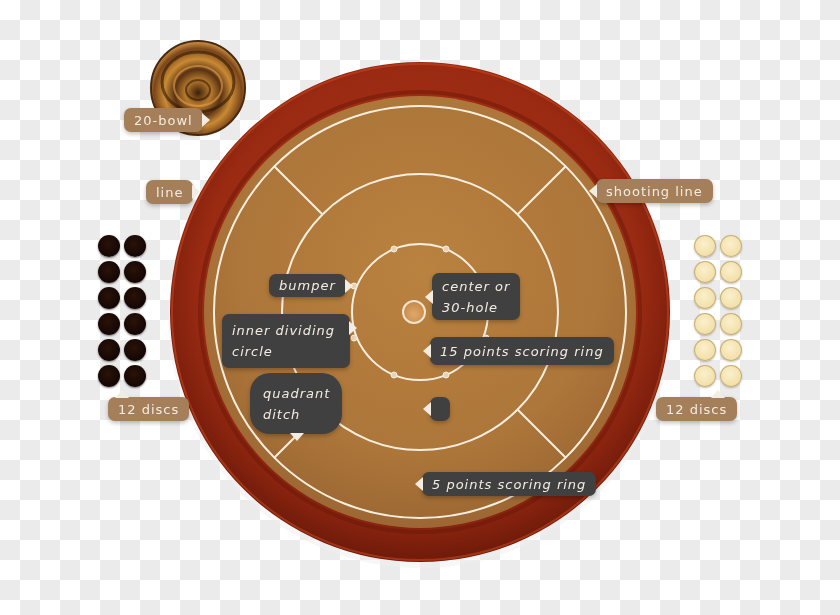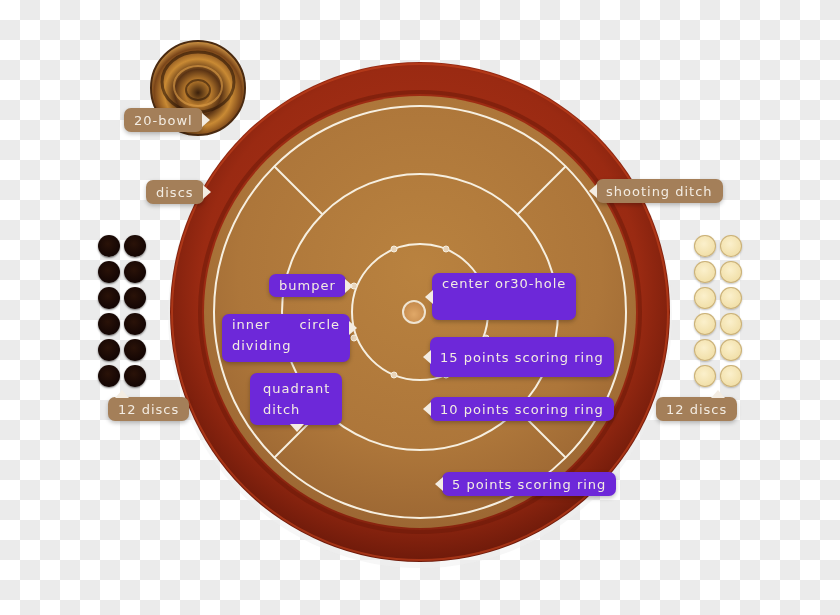--- a/index.html
+++ b/index.html
@@ -14,21 +14,21 @@
     font-family:"DejaVu Sans", sans-serif;
   }
   #board-svg { position:absolute; left:0; top:0; }
   .label {
     position:absolute; color:#f3ece2; font-size:13px; letter-spacing:1px;
     border-radius:7px; padding:0 10px; box-sizing:border-box;
     display:flex; align-items:center; line-height:21px;
     box-shadow:0 2px 4px rgba(0,0,0,0.25);
   }
   .label.light { background:#a47f59; }
-  .label.dark  { background:#6d28d9; }
+  .label.dark  { background:#404040;font-style:italic; }
   .label .arrow {
     position:absolute; width:0; height:0;
   }
   .arrow.right { right:-7px; top:50%; margin-top:-7px; border-top:7px solid transparent; border-bottom:7px solid transparent; border-left:8px solid #f3ece2; }
   .arrow.left  { left:-7px;  top:50%; margin-top:-7px; border-top:7px solid transparent; border-bottom:7px solid transparent; border-right:8px solid #f3ece2; }
   .arrow.up    { top:-7px; left:50%; margin-left:-7px; border-left:7px solid transparent; border-right:7px solid transparent; border-bottom:8px solid #f3ece2; }
   .arrow.down  { bottom:-7px; margin-left:-7px; border-left:7px solid transparent; border-right:7px solid transparent; border-top:8px solid #f3ece2; }
   .disc {
     position:absolute; width:22px; height:22px; border-radius:50%;
   }
@@ -137,63 +137,62 @@
   <div class="disc natural" style="left:694px;top:365px"></div>
   <div class="disc natural" style="left:720px;top:365px"></div>
 </div>
 
 <div class="label light" style="left:124px;top:80px;height:24px;margin-top:28px;">
   <span>20-bowl</span>
   <span class="arrow right"></span>
 </div>
 
 <div class="label light" style="left:146px;top:180px;height:24px;">
-  <span>discs</span>
+  <span>line</span>
   <span class="arrow right"></span>
 </div>
 
 <div class="label light" style="left:596px;top:179px;height:24px;">
   <span class="arrow left"></span>
-  <span>shooting ditch</span>
+  <span>shooting line</span>
 </div>
 
 <div class="label dark" style="left:269px;top:274px;height:23px;">
   <span>bumper</span>
   <span class="arrow right"></span>
 </div>
 
-<div class="label dark" style="left:432px;top:273px;height:47px;flex-direction:row;align-items:flex-start;justify-content:center;padding:0 10px;">
+<div class="label dark" style="left:432px;top:273px;height:47px;flex-direction:column;align-items:flex-start;justify-content:center;padding:0 10px;">
   <span class="arrow left"></span>
   <span>center or</span>
   <span>30-hole</span>
 </div>
 
-<div class="label dark" style="left:222px;top:314px;height:48px;width:128px;align-items:flex-start;justify-content:center;">
+<div class="label dark" style="left:222px;top:314px;height:54px;width:128px;flex-direction:column;align-items:flex-start;justify-content:center;">
   <span>inner dividing</span>
   <span>circle</span>
   <span class="arrow right" style="top:14px;margin-top:-7px;"></span>
 </div>
 
-<div class="label dark" style="left:250px;top:373px;height:52px;width:92px;flex-direction:column;align-items:flex-start;justify-content:center;padding-left:13px;">
+<div class="label dark" style="left:250px;top:373px;height:61px;width:92px;flex-direction:column;align-items:flex-start;justify-content:center;padding-left:13px;border-radius:20px;">
   <span>quadrant</span>
   <span>ditch</span>
   <span class="arrow down" style="left:47px;"></span>
 </div>
 
-<div class="label dark" style="left:430px;top:337px;height:40px;">
+<div class="label dark" style="left:430px;top:337px;height:28px;">
   <span class="arrow left"></span>
   <span>15 points scoring ring</span>
 </div>
 
 <div class="label dark" style="left:430px;top:397px;height:24px;">
   <span class="arrow left"></span>
-  <span>10 points scoring ring</span>
-</div>
-
-<div class="label dark" style="left:442px;top:472px;height:24px;">
+</div>
+
+<div class="label dark" style="left:422px;top:472px;height:24px;">
   <span class="arrow left"></span>
   <span>5 points scoring ring</span>
 </div>
 
 <div class="label light" style="left:108px;top:397px;height:24px;">
   <span class="arrow up" style="left:14px;"></span>
   <span>12 discs</span>
 </div>
 
 <div class="label light" style="left:656px;top:397px;height:24px;">

